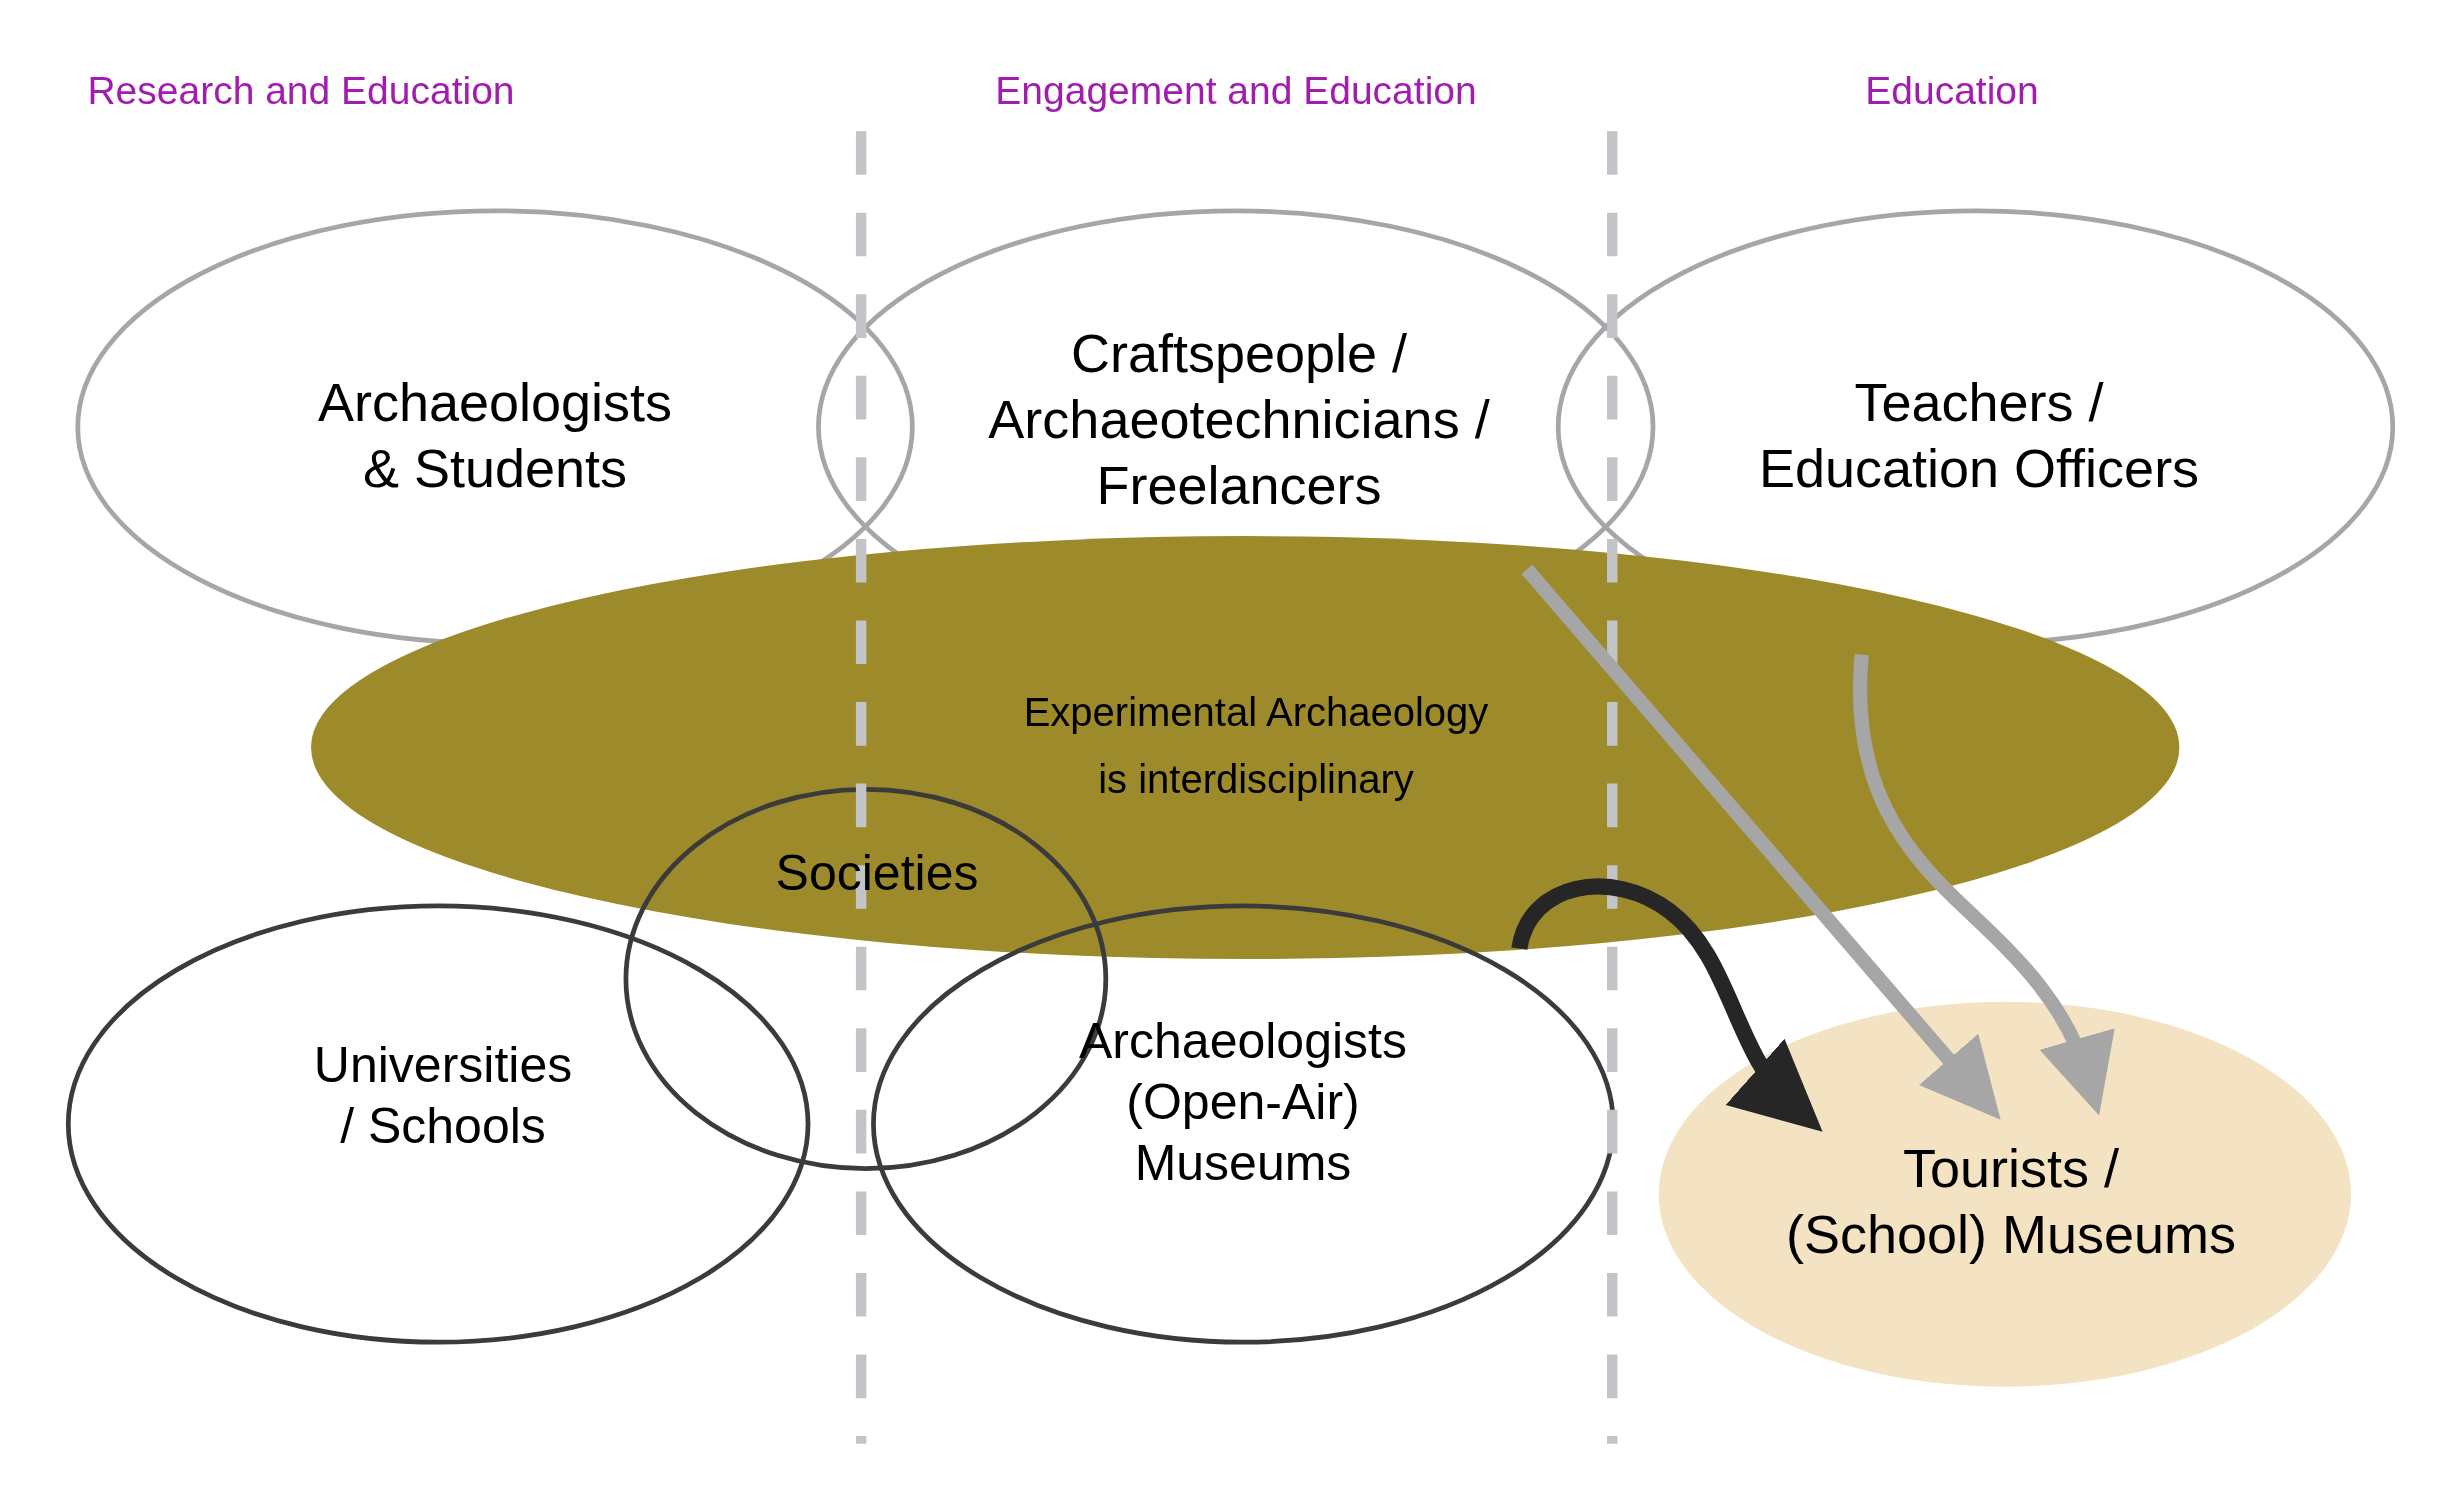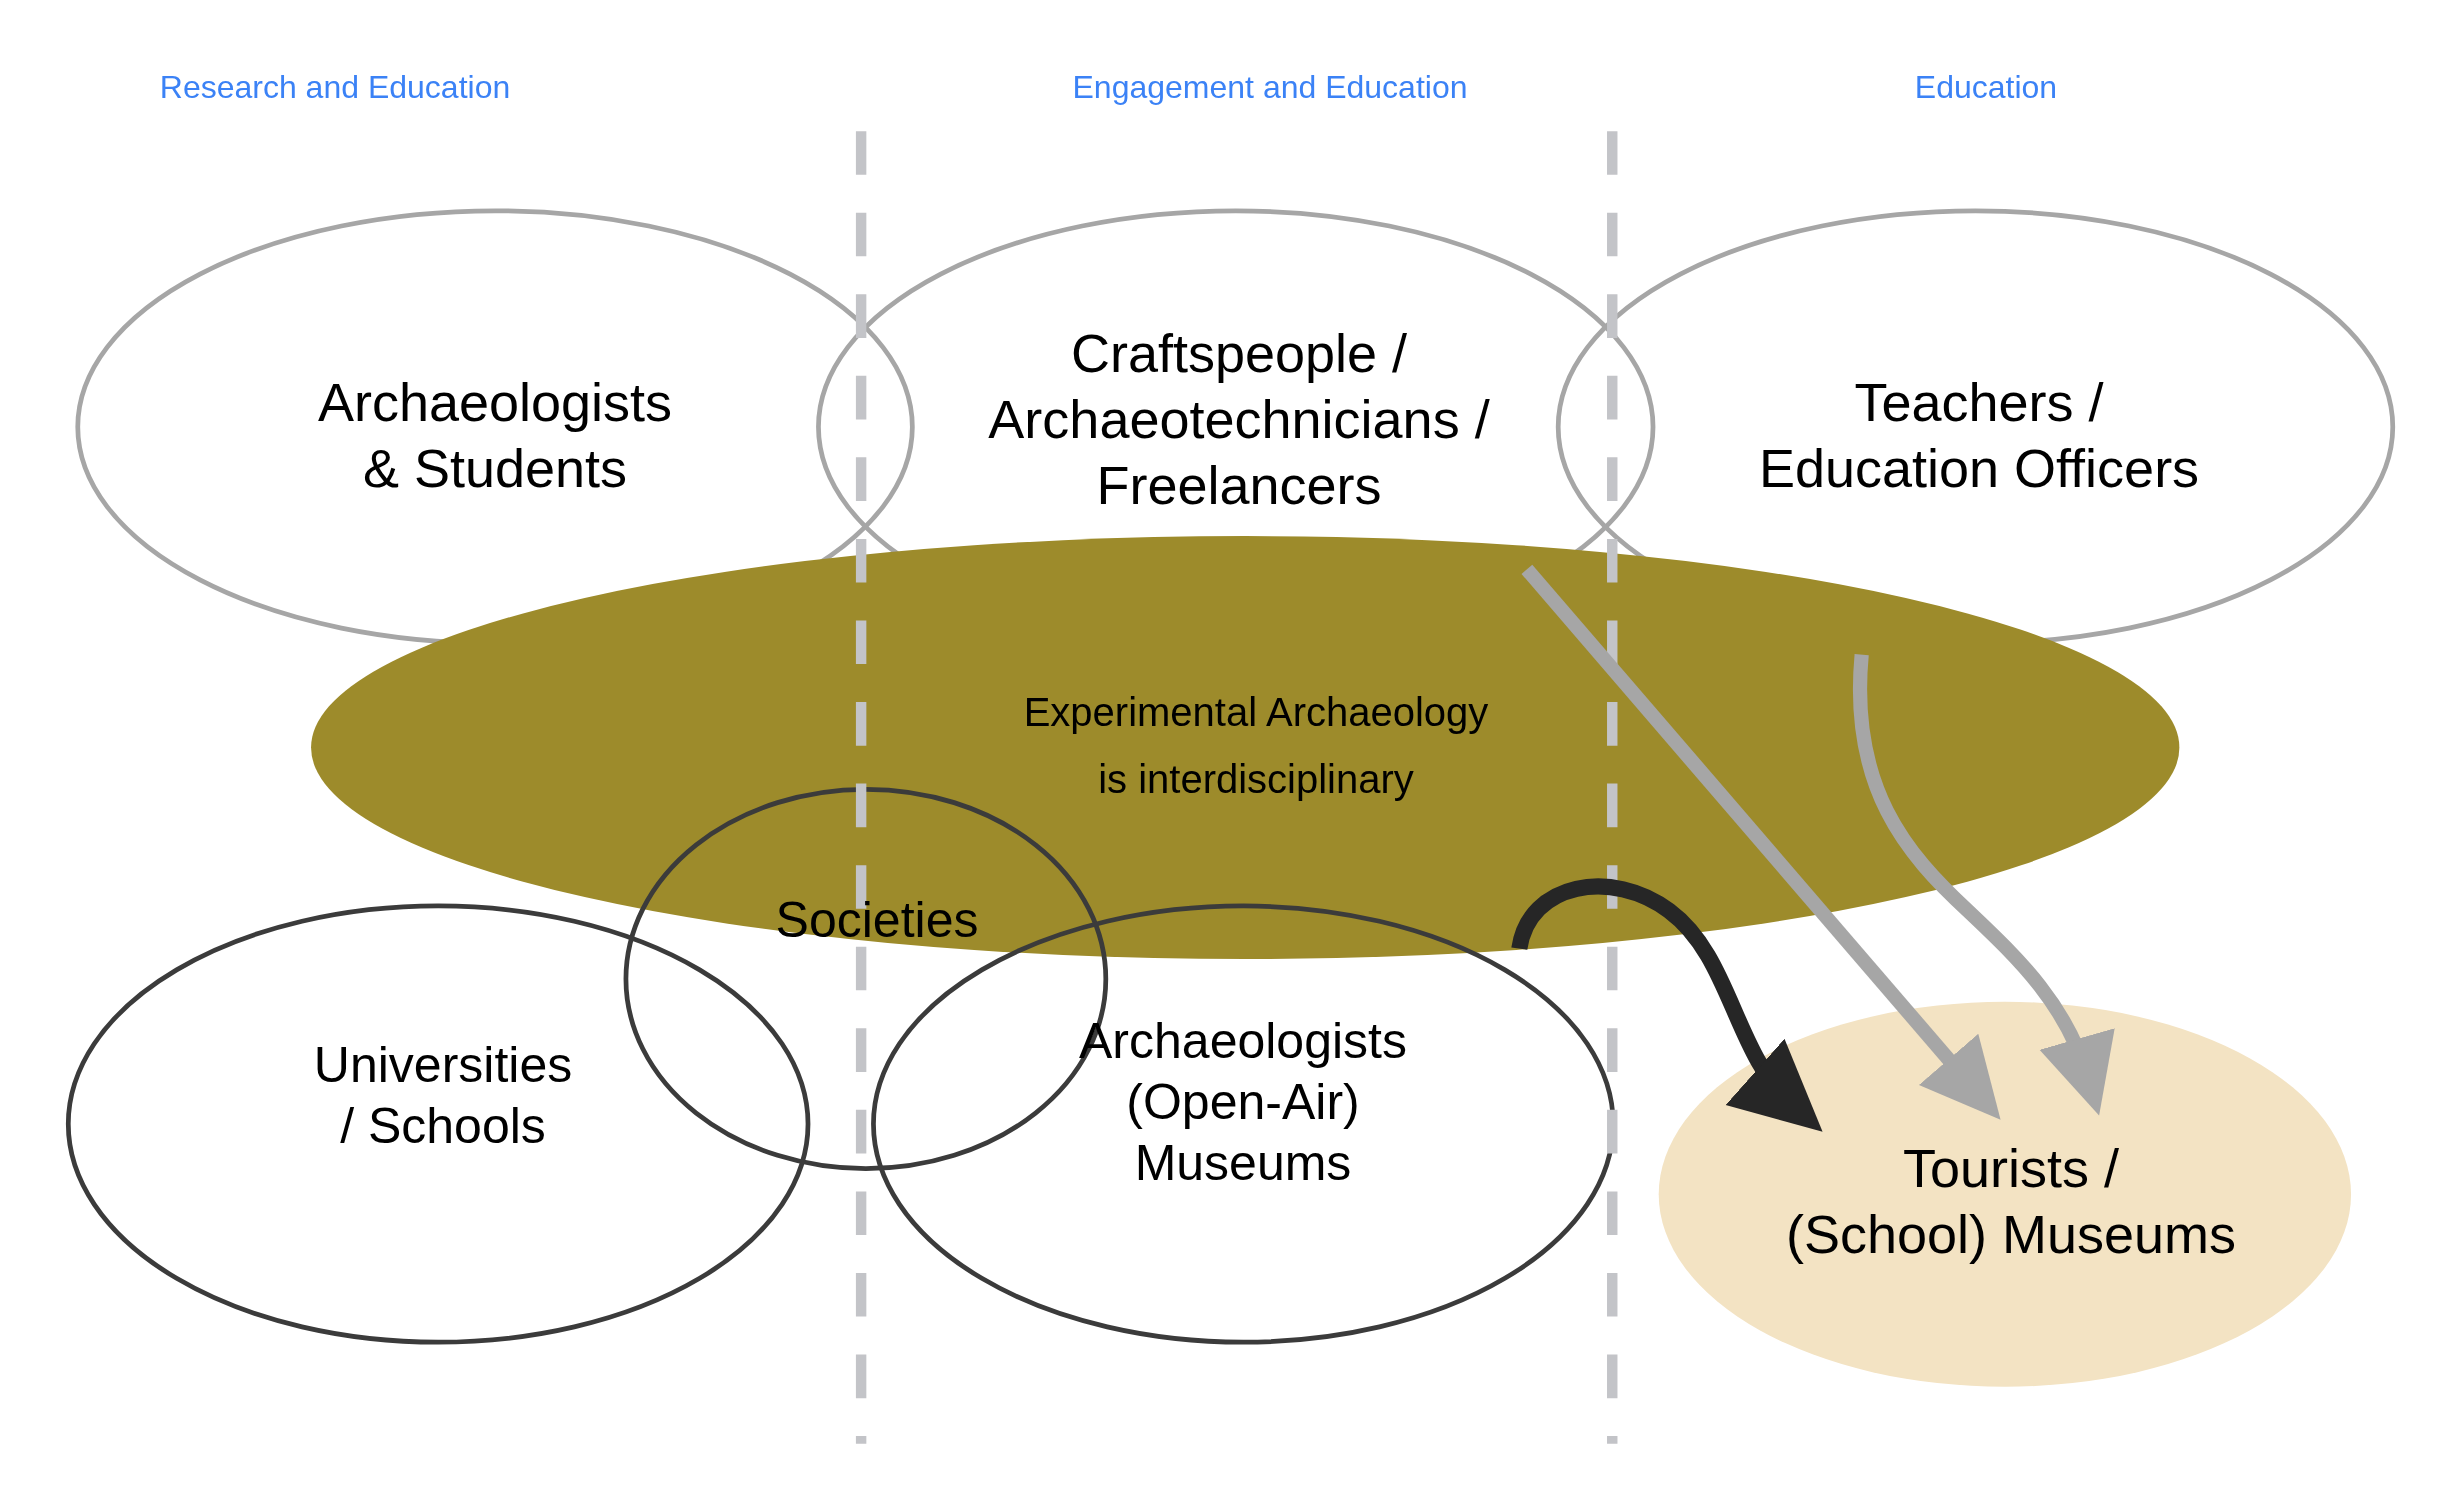--- a/index.html
+++ b/index.html
@@ -19,26 +19,25 @@
   }
   #diagram-svg {
     position: absolute;
     left: 0;
     top: 0;
     width: 2462px;
     height: 1498px;
   }
   .col-label {
     position: absolute;
-    font-size: 32px;
-    color: #3b82f6;
+    font-size: 39px;
+    color: #a21caf;
     text-align: center;
     white-space: nowrap;
     transform: translateX(-50%);
-    margin-left: 34px;
   }
   .node-label {
     position: absolute;
     text-align: center;
     color: #000000;
     line-height: 1.22;
     transform: translate(-50%, -50%);
     white-space: pre-line;
     pointer-events: none;
   }
@@ -96,21 +95,21 @@
 Archaeotechnicians /
 Freelancers</div>
 
   <div class="node-label" style="left:1256px; top:746px;">
     <div class="center-line1">Experimental Archaeology</div>
     <div class="center-line2">is interdisciplinary</div>
   </div>
 
   <div class="node-label lbl-lg" style="left:443px; top:1096px;">Universities
 / Schools</div>
-  <div class="node-label lbl-lg" style="left:877px; top:920px;text-align:center;">Societies</div>
+  <div class="node-label lbl-lg" style="left:877px; top:873px;text-align:center;">Societies</div>
   <div class="node-label lbl-lg" style="left:1243px; top:1102px;">Archaeologists
 (Open-Air)
 Museums</div>
 
   <div class="node-label lbl-xl" style="left:2011px; top:1202px;">Tourists /
 (School) Museums</div>
 
 </div>
 
 

